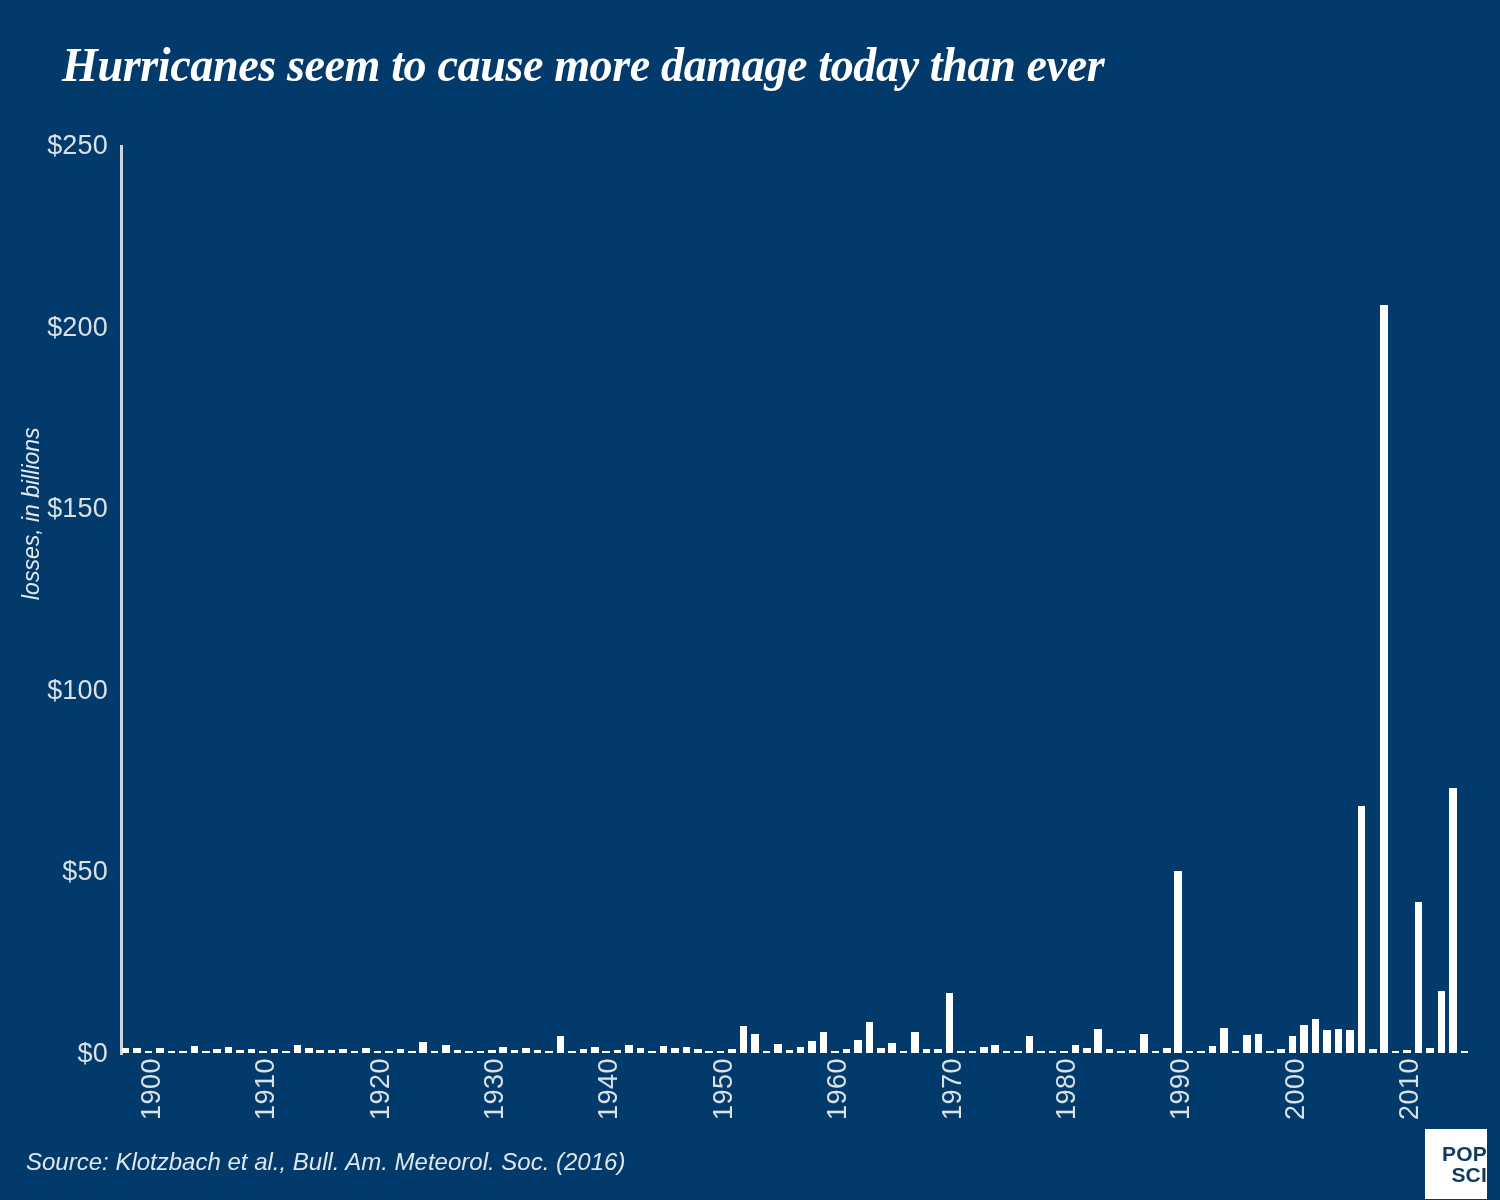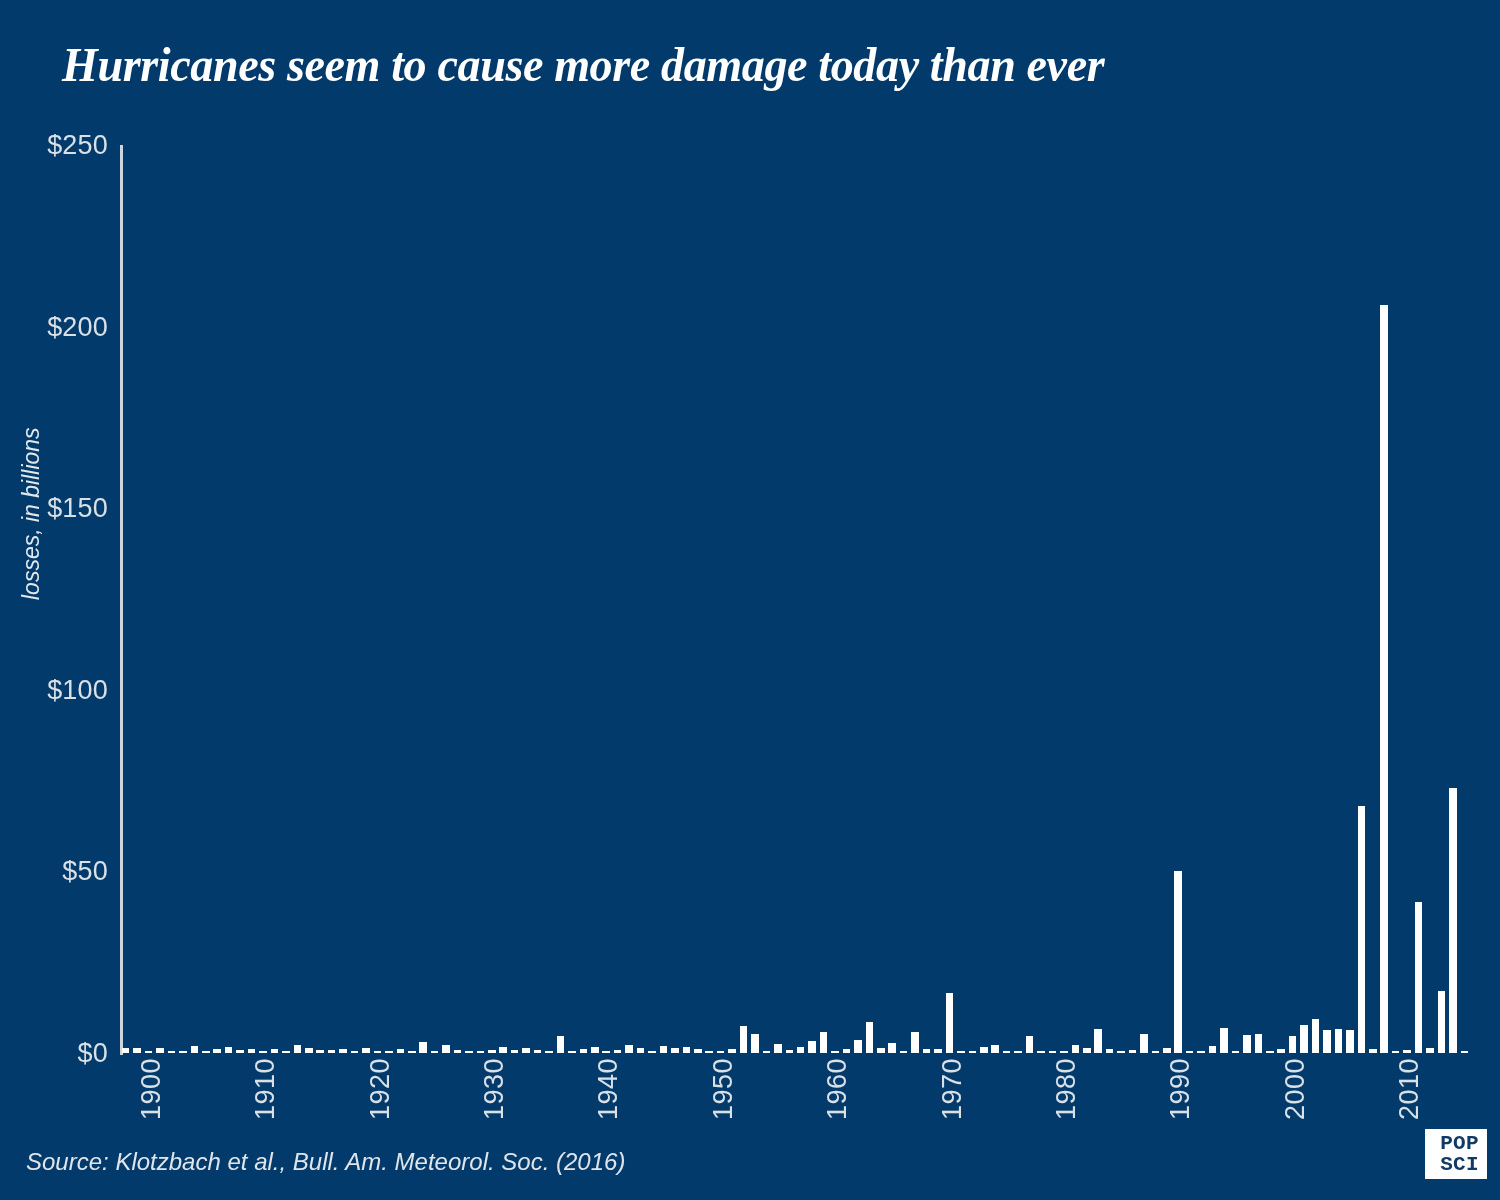--- a/index.html
+++ b/index.html
@@ -112,29 +112,28 @@
     color: #dfe5ea;
     font-size: 24px;
     font-style: italic;
     white-space: nowrap;
   }
   #popsci-logo {
     position: absolute;
     left: 1425px;
     top: 1129px;
     width: 62px;
-    height: 50px;
+    height: 70px;
     background: #ffffff;
     display: flex;
     flex-direction: column;
-    align-items: center;
+    align-items: flex-end;
     justify-content: center;
     padding-left: 7px;
     box-sizing: border-box;
-    font-family: Liberation Mono, monospace;
   }
   .logo-line {
     color: #123a66;
     font-weight: bold;
     font-size: 21px;
     line-height: 21px;
     letter-spacing: 0.2px;
   }
 </style>
 </head>

